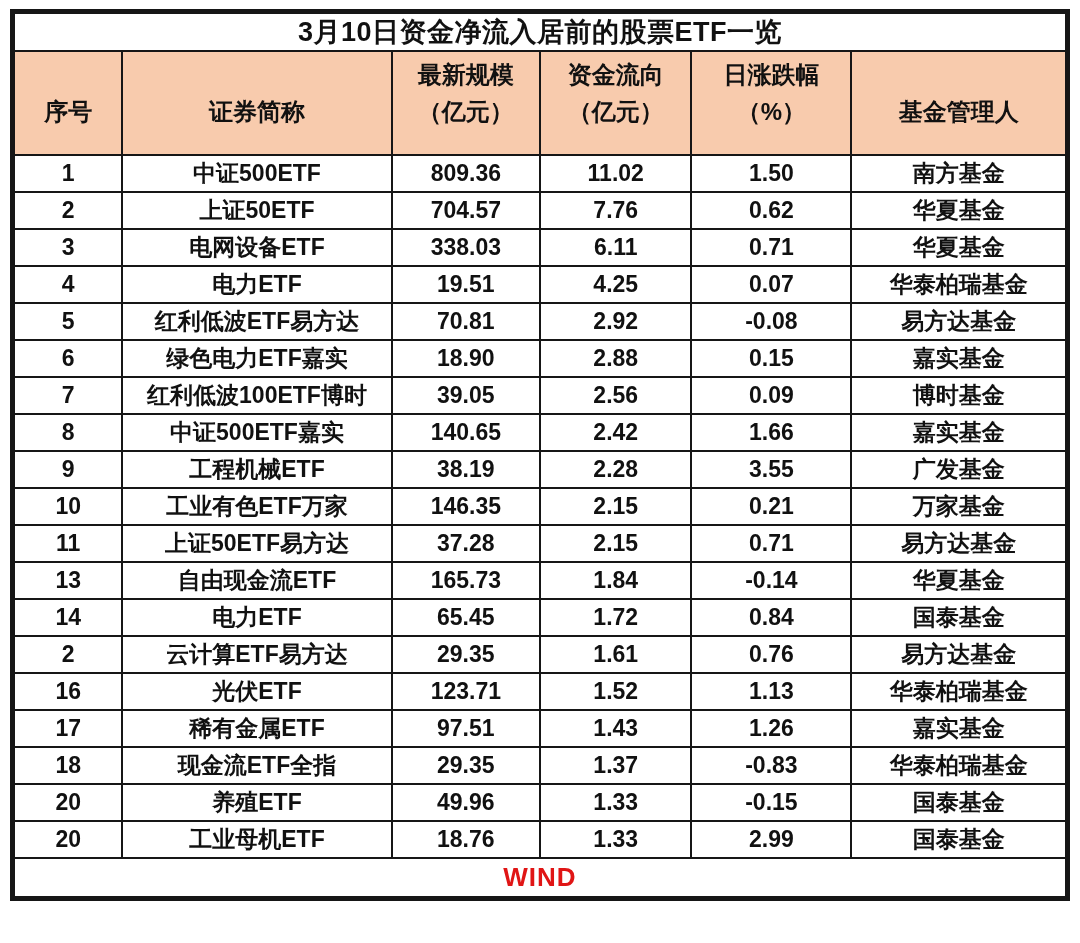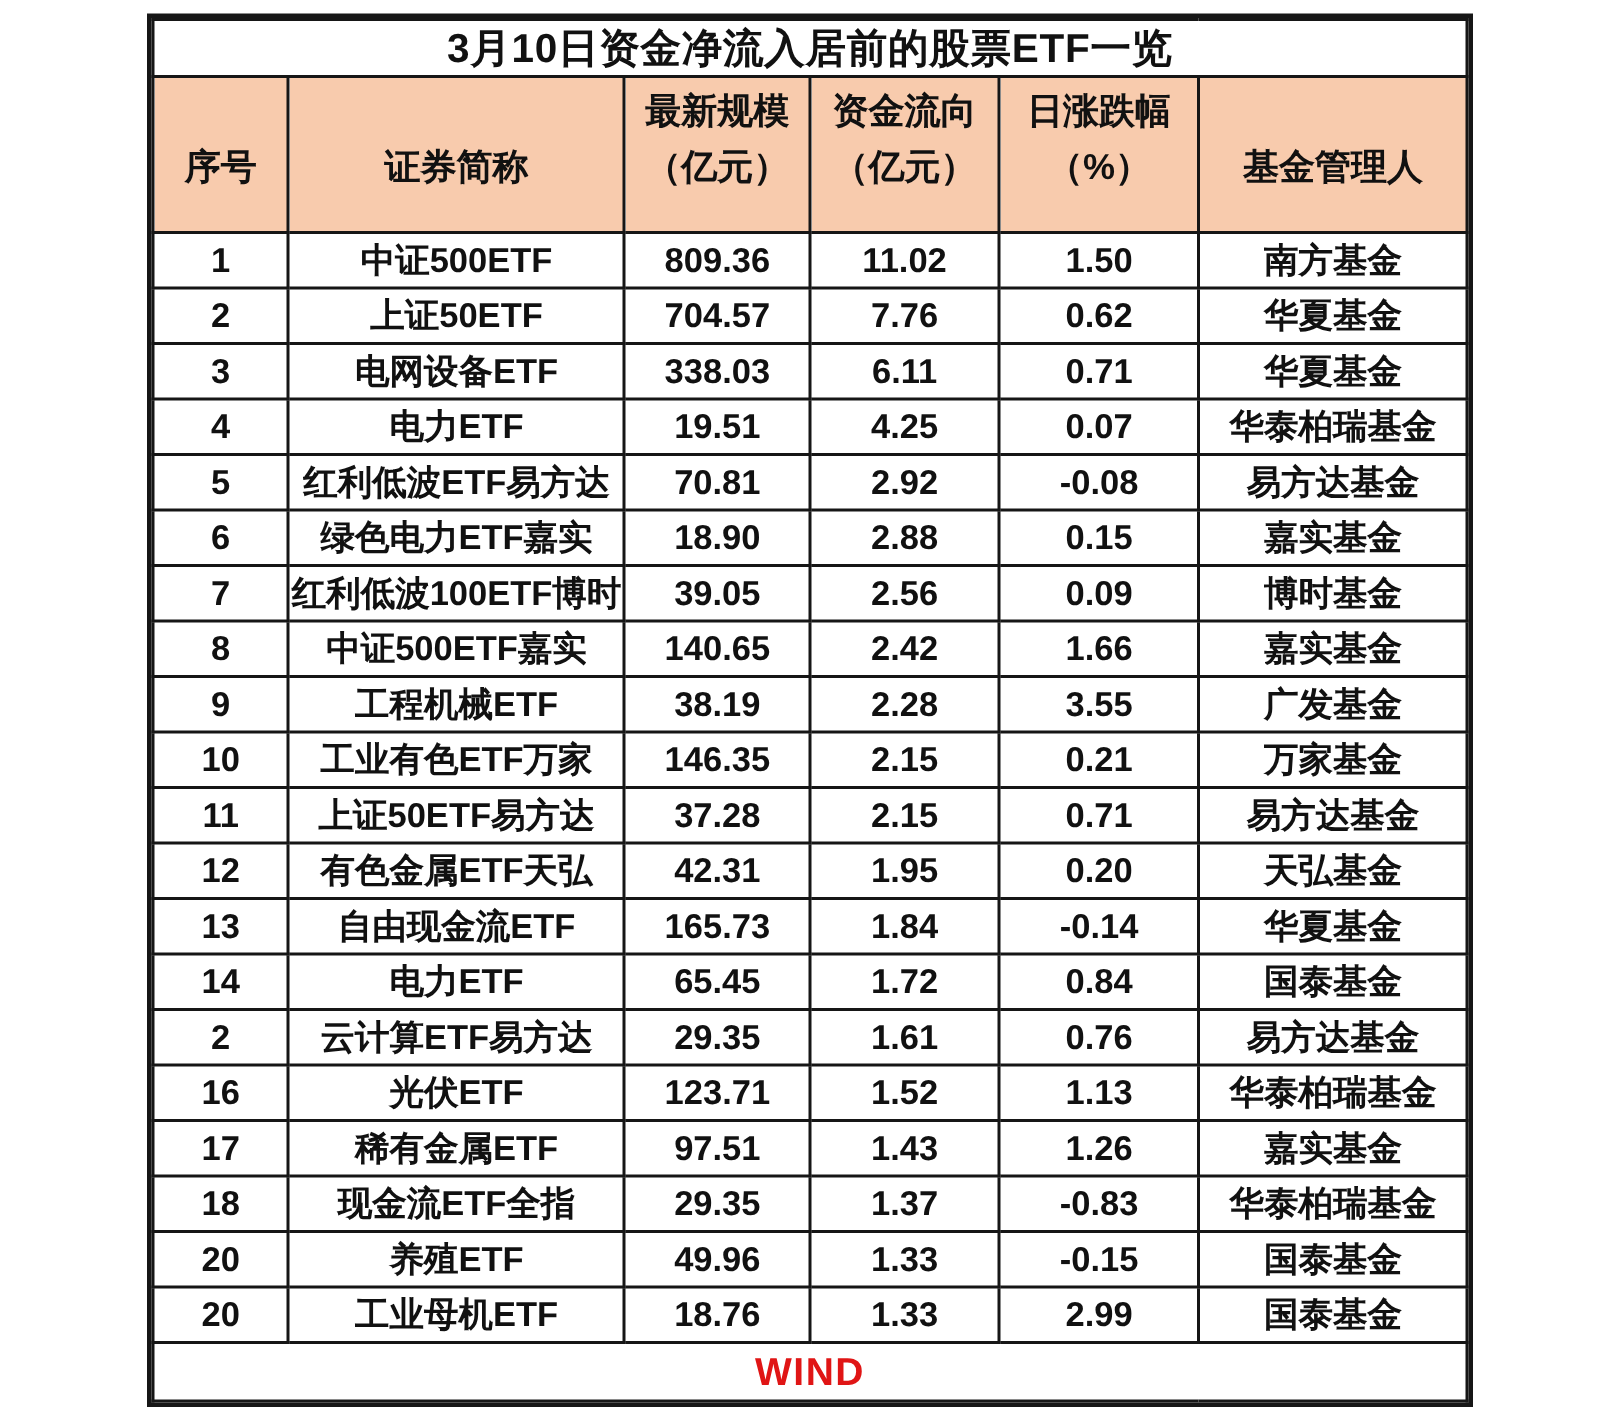--- a/index.html
+++ b/index.html
@@ -2,21 +2,21 @@
 <html><head>
 <meta charset="utf-8">
 <style>
   * { margin: 0; padding: 0; box-sizing: border-box; }
   html, body {
     width: 1080px;
     background: #ffffff;
     font-family: "Liberation Sans", sans-serif;
   }
   .sheet {
-    width: 884px;
+    width: 1060px;
     margin: 9px auto 16px auto;
     border: 3px solid #161616;
     background: #ffffff;
   }
   table {
     width: 100%;
     border-collapse: collapse;
     table-layout: fixed;
   }
   td, th {
@@ -184,28 +184,20 @@
   </tr>
         <tr class="data-row">
     <td>11</td>
     <td>上证50ETF易方达</td>
     <td>37.28</td>
     <td>2.15</td>
     <td>0.71</td>
     <td>易方达基金</td>
   </tr>
         <tr class="data-row">
-    <td>12</td>
-    <td>有色金属ETF天弘</td>
-    <td>42.31</td>
-    <td>1.95</td>
-    <td>0.20</td>
-    <td>天弘基金</td>
-  </tr>
-        <tr class="data-row">
     <td>13</td>
     <td>自由现金流ETF</td>
     <td>165.73</td>
     <td>1.84</td>
     <td>-0.14</td>
     <td>华夏基金</td>
   </tr>
         <tr class="data-row">
     <td>14</td>
     <td>电力ETF</td>

